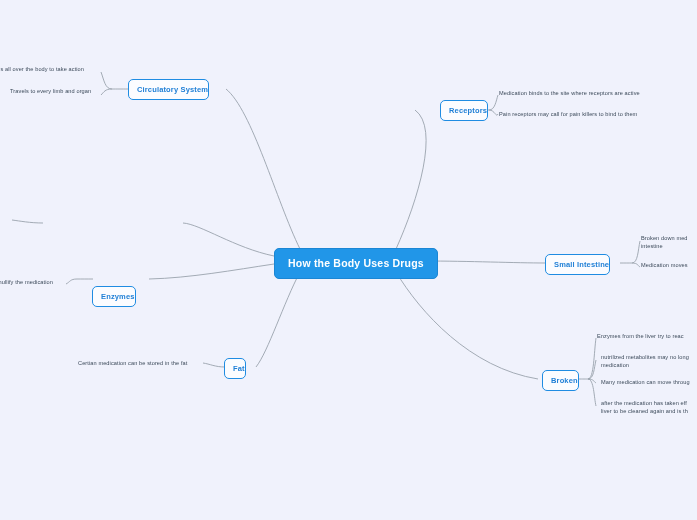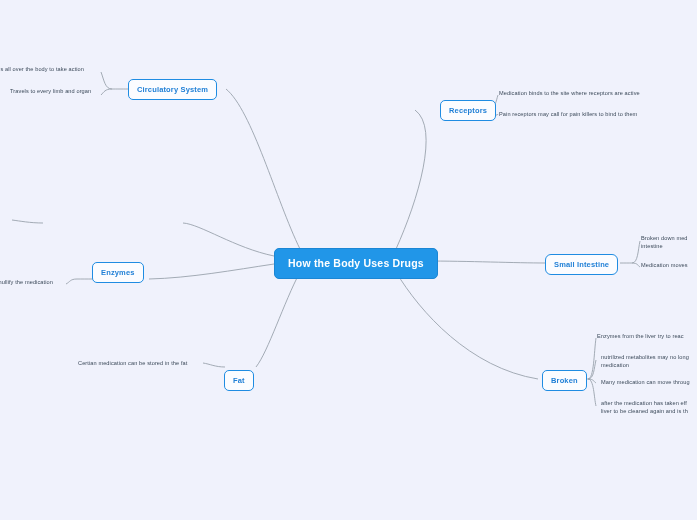--- a/index.html
+++ b/index.html
@@ -49,21 +49,21 @@
   }
   
   .branch-node {
     background: #fbfcff;
     border: 1.5px solid #1f8ce2;
     border-radius: 5px;
     color: #1f7fd6;
     font-size: 7.5px;
     font-weight: bold;
     letter-spacing: 0.15px;
-    padding: 5px 8px 5px 8px;
+    padding: 5px 0 5px 8px;
     line-height: 9px;
     text-align: center;
   }
   
   .leaf-node {
     color: #3c4a5a;
     font-size: 5.6px;
     font-weight: normal;
     line-height: 7.5px;
     letter-spacing: 0.1px;
@@ -128,28 +128,28 @@
   <div class="node branch-node" style="left:128px; top:79px;">Circulatory System</div>
   <div class="node leaf-node" style="left:-6px; top:64px; width:108px;">ugs all over the body to take action</div>
   <div class="node leaf-node" style="left:10px; top:86px; width:94px;">Travels to every limb and organ</div>
 
   <div class="node branch-node" style="left:416px; top:100px;margin-left:24px;">Receptors</div>
   <div class="node leaf-node" style="left:499px; top:88px; width:198px;">Medication binds to the site where receptors are active</div>
   <div class="node leaf-node" style="left:499px; top:109px; width:198px;">Pain receptors may call for pain killers to bind to them</div>
 
   <div class="node leaf-node" style="left:-14px; top:212px; width:30px;">acid</div>
 
-  <div class="node branch-node" style="left:545px; top:254px;border-radius:6px;">Small Intestine</div>
+  <div class="node branch-node" style="left:545px; top:254px;">Small Intestine</div>
   <div class="node leaf-node wrap2" style="left:641px; top:233px; width:58px;">Broken down med intestine</div>
   <div class="node leaf-node" style="left:641px; top:260px; width:58px;">Medication moves</div>
 
-  <div class="node branch-node" style="left:92px; top:262px;text-align:center;">Enzymes</div>
+  <div class="node branch-node" style="left:92px; top:286px;text-align:center;">Enzymes</div>
   <div class="node leaf-node" style="left:-8px; top:277px; width:74px;">to nullify the medication</div>
 
-  <div class="node branch-node" style="left:224px; top:358px;margin-top:12px;">Fat</div>
+  <div class="node branch-node" style="left:224px; top:358px;">Fat</div>
   <div class="node leaf-node" style="left:78px; top:358px; width:126px;">Certian medication can be stored in the fat</div>
 
   <div class="node branch-node" style="left:542px; top:370px;">Broken</div>
   <div class="node leaf-node" style="left:597px; top:331px; width:102px;">Enzymes from the liver try to reac</div>
   <div class="node leaf-node wrap2" style="left:601px; top:352px; width:96px;">nutrilized metabolites may no long medication</div>
   <div class="node leaf-node" style="left:601px; top:377px; width:98px;">Many medication can move throug</div>
   <div class="node leaf-node wrap2" style="left:601px; top:398px; width:96px;">after the medication has taken eff liver to be cleaned again and is th</div>
 
 </div>
 

